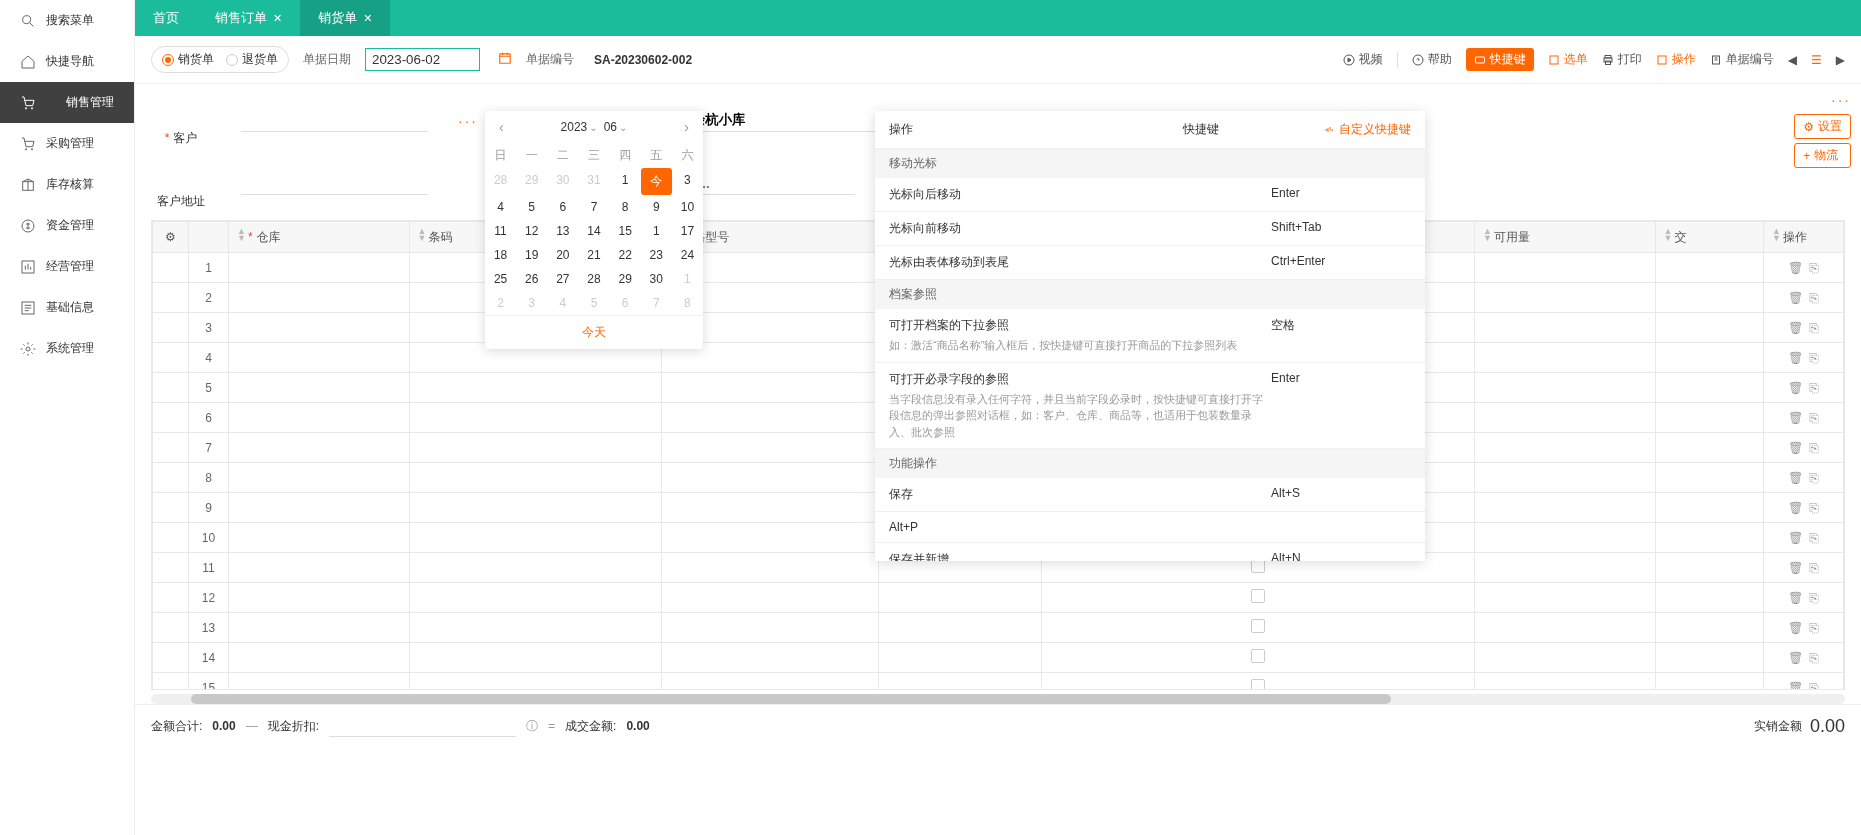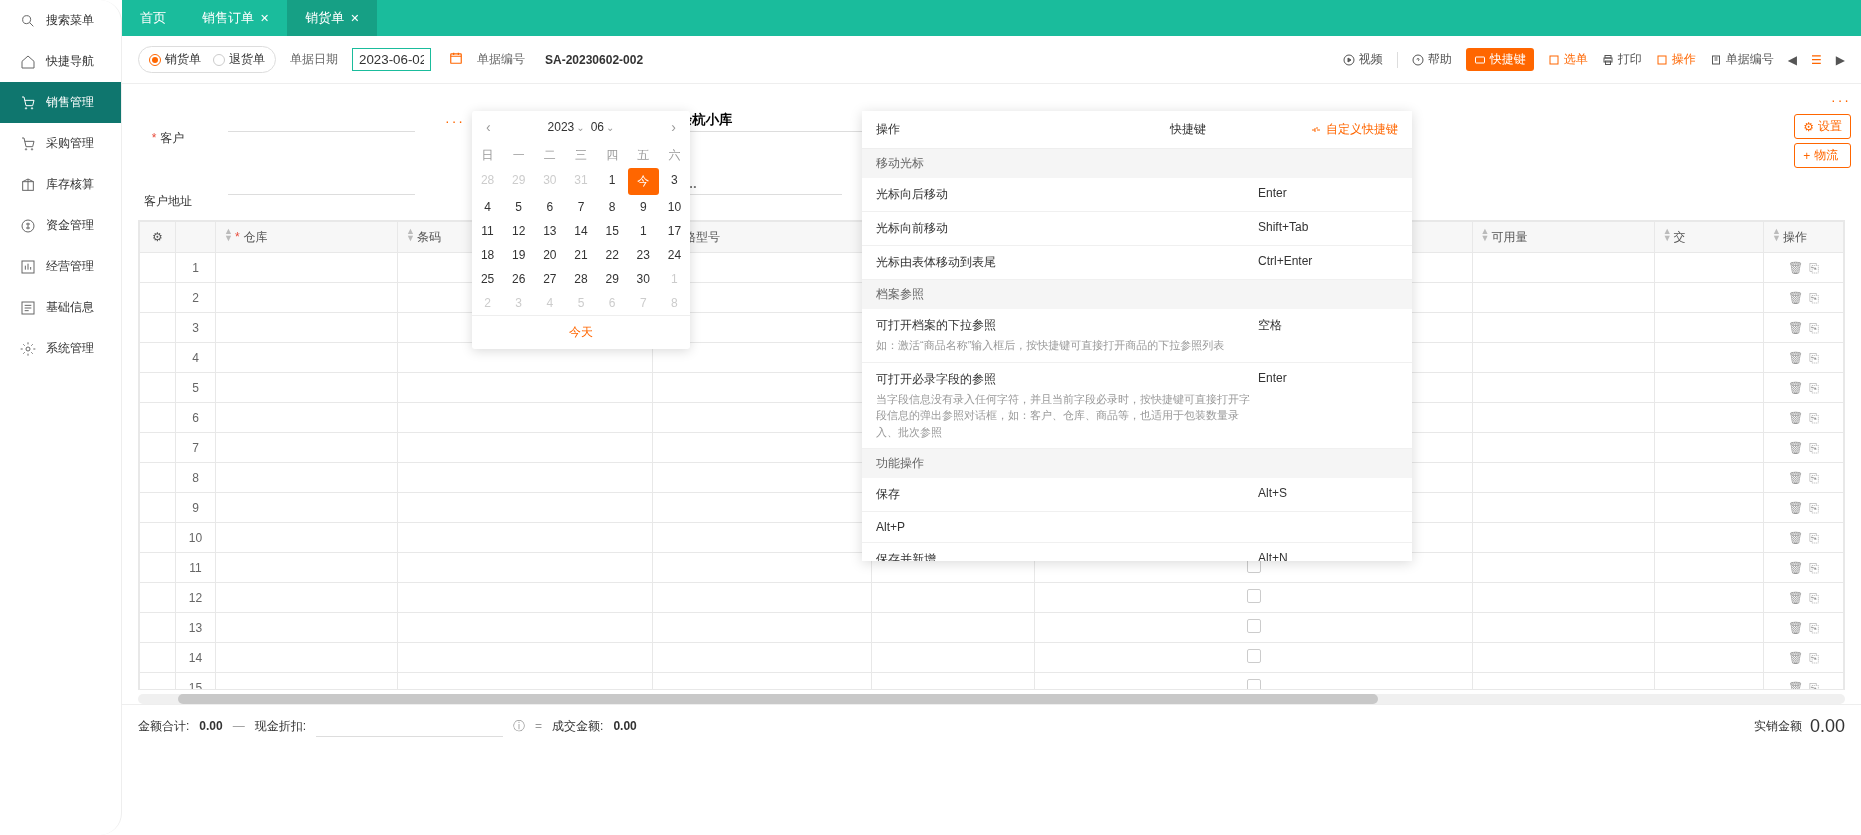--- a/index.html
+++ b/index.html
@@ -1,22 +1,22 @@
 <!DOCTYPE html>
 <html><head>
 <meta charset="utf-8">
 <style>
 * { box-sizing: border-box; margin: 0; padding: 0; }
 body { font-family: "Microsoft YaHei", Arial, sans-serif; font-size: 12px; color: #333; background: #fff; overflow: hidden; }
 .app { display: flex; height: 835px; width: 1861px; }
 
 
-.sidebar { width: 122px; background: #fff; border-right: 1px solid #eee; border-radius: 22px; }
+.sidebar { width: 135px; background: #fff; border-right: 1px solid #eee; }
 .side-item { display: flex; align-items: center; padding: 12px 20px; cursor: pointer; color: #333; }
-.side-item.active { background: #0f766e; color: #fff; }
+.side-item.active { background: #404040; color: #fff; justify-content: space-between; }
 .side-icon { width: 16px; height: 16px; margin-right: 10px; display: inline-flex; align-items: center; justify-content: center; }
 .side-item svg { stroke: #666; }
 .side-item.active svg { stroke: #fff; }
 
 
 .main { flex: 1; display: flex; flex-direction: column; background: #f0f0f0; position: relative; }
 
 
 .tabs { background: #1abc9c; height: 36px; display: flex; align-items: stretch; }
 .tab { padding: 0 18px; display: flex; align-items: center; color: #fff; cursor: pointer; position: relative; font-size: 13px; }
@@ -27,21 +27,21 @@
 .content { flex: 1; background: #fff; margin: 0; position: relative; overflow: hidden; }
 
 
 .topbar { display: flex; align-items: center; padding: 10px 16px; border-bottom: 1px solid #eee; gap: 14px; }
 .radio-group { display: flex; align-items: center; border: 1px solid #ddd; border-radius: 14px; padding: 4px 10px; gap: 12px; }
 .radio { display: flex; align-items: center; gap: 4px; cursor: pointer; }
 .radio-dot { width: 12px; height: 12px; border: 1px solid #ccc; border-radius: 50%; display: inline-flex; align-items: center; justify-content: center; }
 .radio.sel .radio-dot { border-color: #ff6600; }
 .radio.sel .radio-dot::after { content: ''; width: 6px; height: 6px; background: #ff6600; border-radius: 50%; }
 .field-label { color: #666; }
-.date-input { border: 1px solid #1abc9c; padding: 3px 6px; width: 79px; color: #333; }
+.date-input { border: 1px solid #1abc9c; padding: 3px 6px; width: 115px; color: #333; }
 .cal-icon { color: #ff6600; margin-left: 4px; }
 .doc-no { margin-left: 6px; font-weight: bold; }
 
 .topbar-right { margin-left: auto; display: flex; align-items: center; gap: 14px; }
 .tbtn { display: flex; align-items: center; gap: 4px; cursor: pointer; color: #555; }
 .tbtn.orange { background: #ff6600; color: #fff; padding: 3px 8px; border-radius: 3px; }
 .tbtn.outline-orange { border: 1px solid #ff6600; color: #ff6600; padding: 3px 8px; border-radius: 3px; }
 .divider { width: 1px; height: 16px; background: #ddd; }
 
 

